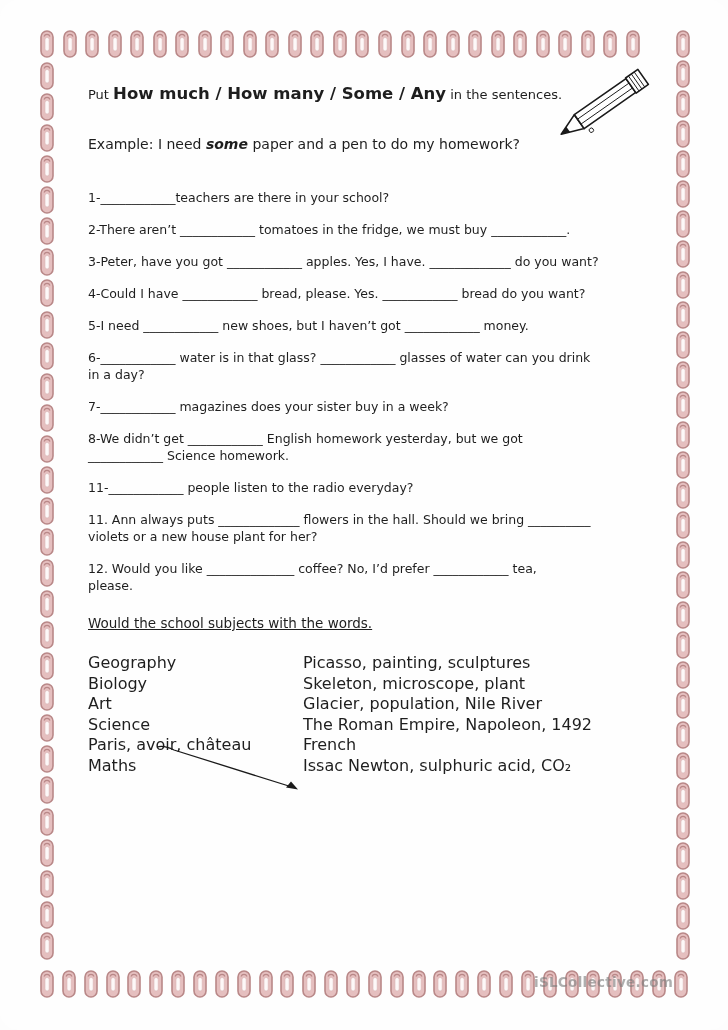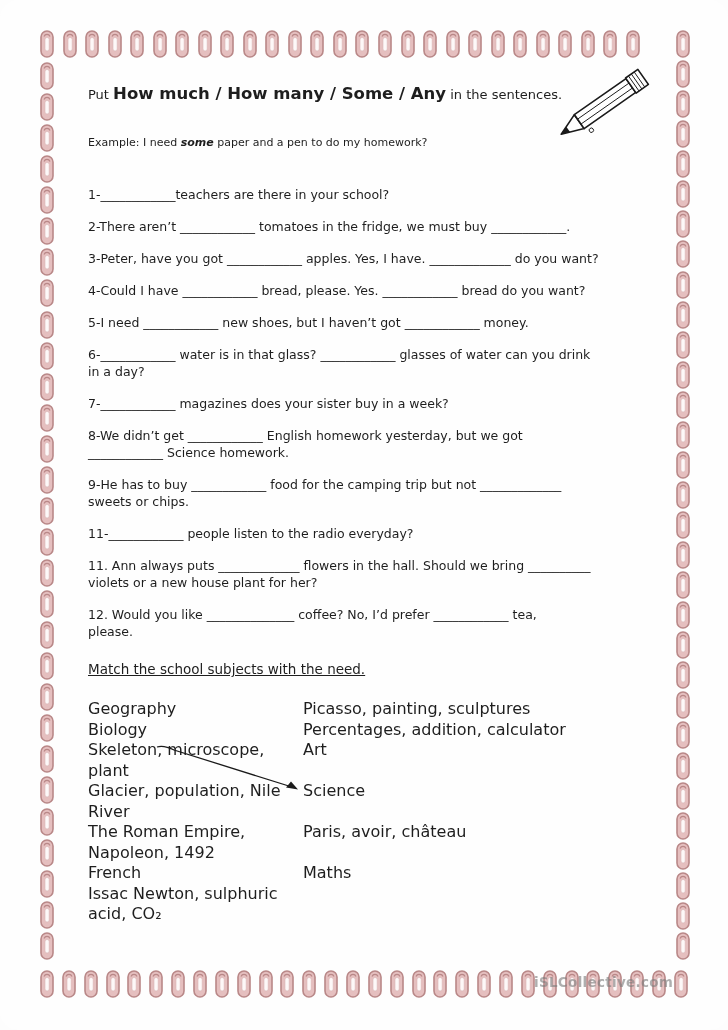--- a/index.html
+++ b/index.html
@@ -17,21 +17,21 @@
   .clips-right{left:676px;top:30px;height:930px;flex-direction:column;}
   .clip{width:14px;height:28px;flex:0 0 auto;}
 
   
   .pencil{position:absolute;left:543px;top:58px;width:120px;height:95px;z-index:2;}
 
   
   .content{position:absolute;left:88px;top:84px;width:560px;z-index:2;}
   .title{margin:0 0 33px 0;font-size:13px;}
   .title b{font-size:16.5px;font-weight:bold;}
-  .example{margin:0 0 37px 0;font-size:11px;}
+  .example{margin:0 0 37px 0;font-size:14px;}
   .example .em{font-weight:bold;font-style:italic;}
   .sentence{margin:0 0 15px 0;font-size:12.5px;line-height:17px;}
   .sentence .line{display:block;white-space:nowrap;}
   .match-heading{margin:21px 0 22px 0;font-size:13.5px;text-decoration:underline;}
   .match-table{display:grid;grid-template-columns:215px auto;font-size:16px;line-height:20.5px;}
   .match-arrow{position:absolute;left:154px;top:742px;width:152px;height:56px;z-index:3;}
 
   .watermark{
     position:absolute;left:534px;top:974px;z-index:5;
     font-size:13.5px;font-weight:bold;letter-spacing:.3px;
@@ -678,42 +678,37 @@
         <span class="line">in a day?</span>
       </p>
     <p class="sentence">
         <span class="line">7-____________ magazines does your sister buy in a week?</span>
       </p>
     <p class="sentence">
         <span class="line">8-We didn’t get ____________ English homework yesterday, but we got</span>
         <span class="line">____________ Science homework.</span>
       </p>
     <p class="sentence">
-        <span class="line">9-He has to buy ____________ food for the camping trip but not _____________</span>
-        <span class="line">sweets or chips.</span>
-      </p>
-    <p class="sentence">
         <span class="line">11-____________ people listen to the radio everyday?</span>
       </p>
     <p class="sentence">
         <span class="line">11. Ann always puts _____________ flowers in the hall. Should we bring __________</span>
         <span class="line">violets or a new house plant for her?</span>
       </p>
     <p class="sentence">
         <span class="line">12. Would you like ______________ coffee? No, I’d prefer ____________ tea,</span>
         <span class="line">please.</span>
       </p>
 
-    <p class="match-heading">Match the school subjects with the need.</p>
+    <p class="match-heading">Would the school subjects with the words.</p>
 
     <div class="match-table">
       <span>Geography</span>
       <span>Picasso, painting, sculptures</span>
       <span>Biology</span>
-      <span>Percentages, addition, calculator</span>
       <span>Skeleton, microscope, plant</span>
       <span>Art</span>
       <span>Glacier, population, Nile River</span>
       <span>Science</span>
       <span>The Roman Empire, Napoleon, 1492</span>
       <span>Paris, avoir, château</span>
       <span>French</span>
       <span>Maths</span>
       <span>Issac Newton, sulphuric acid, CO₂</span>
     </div>

